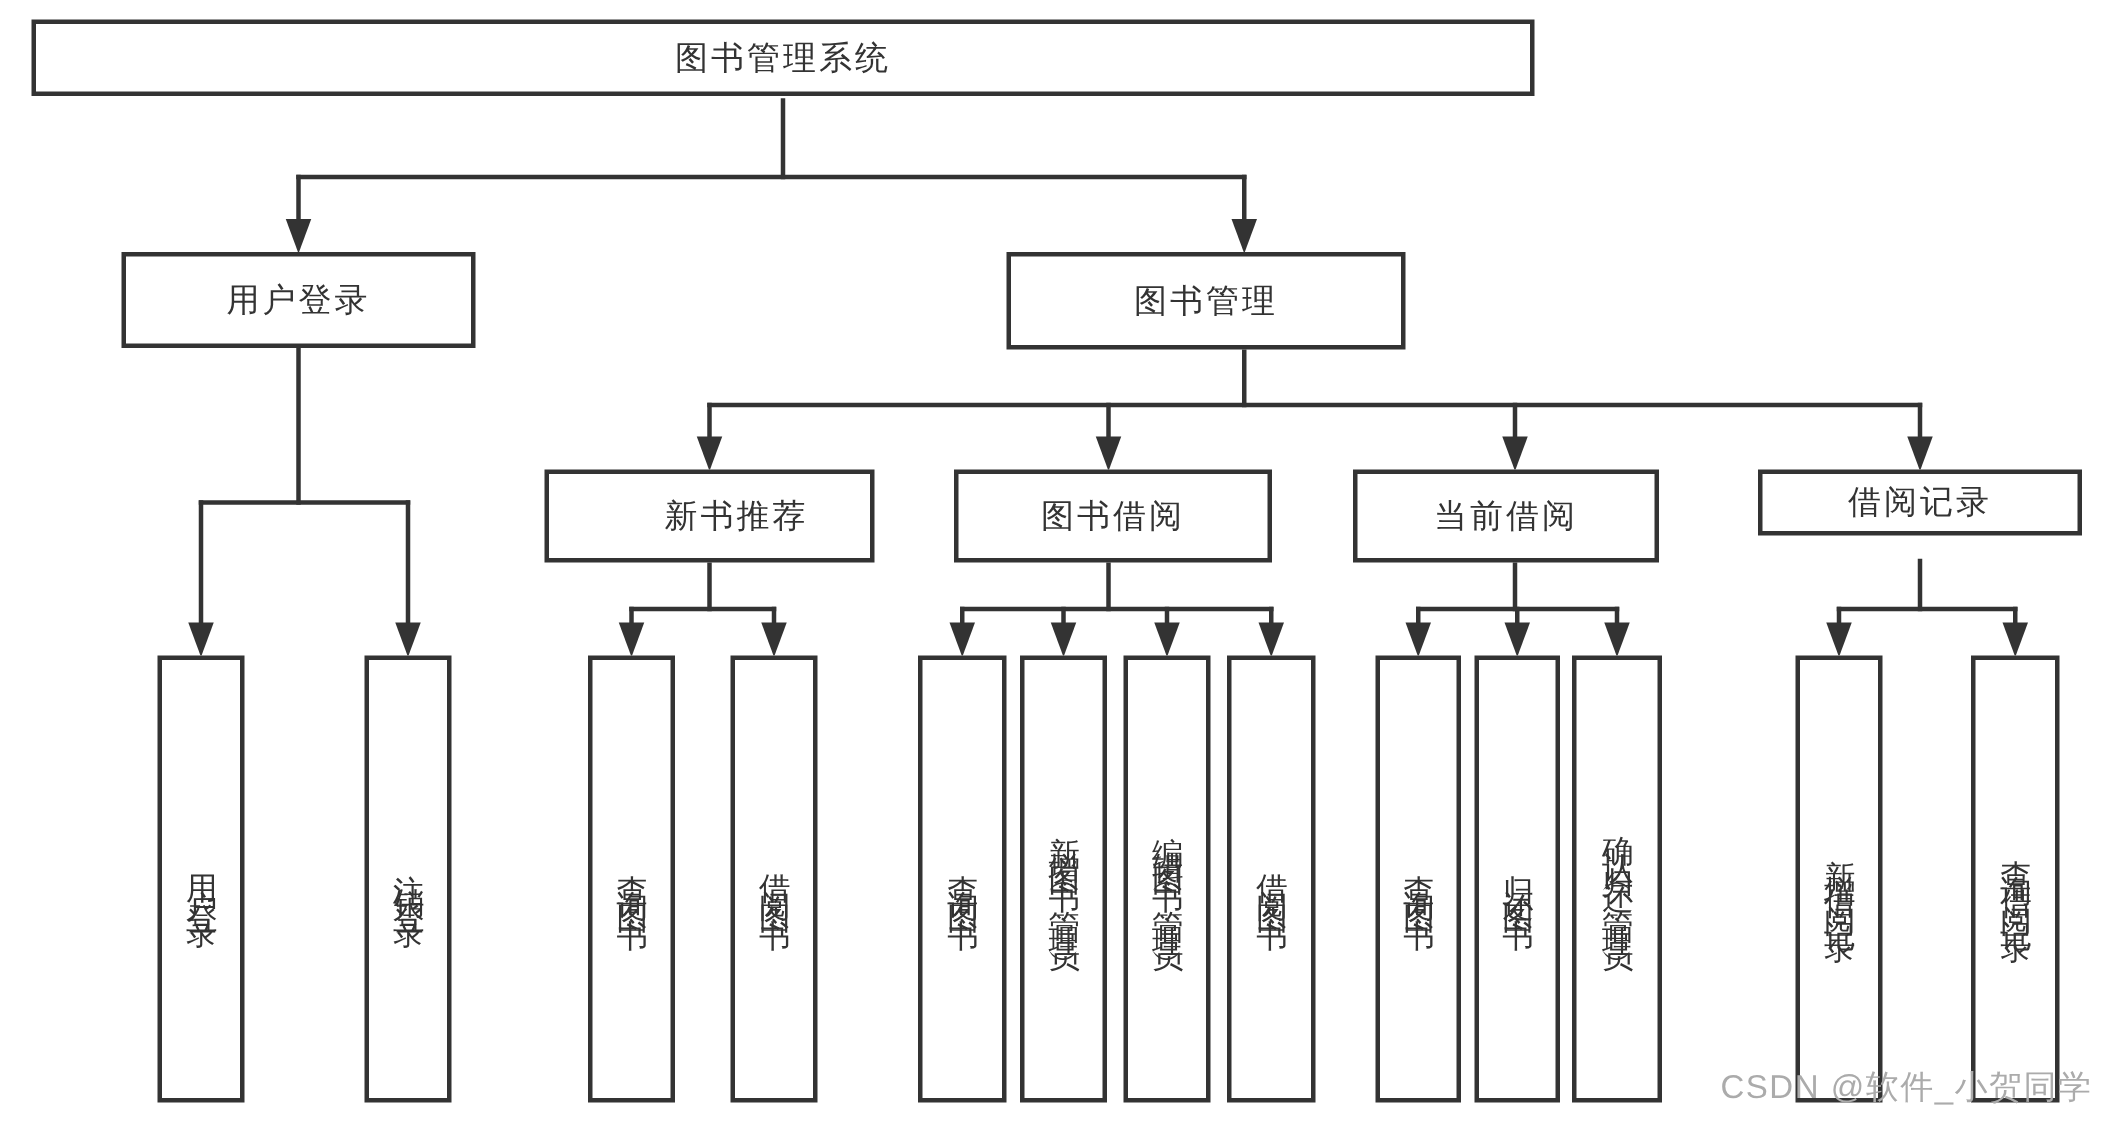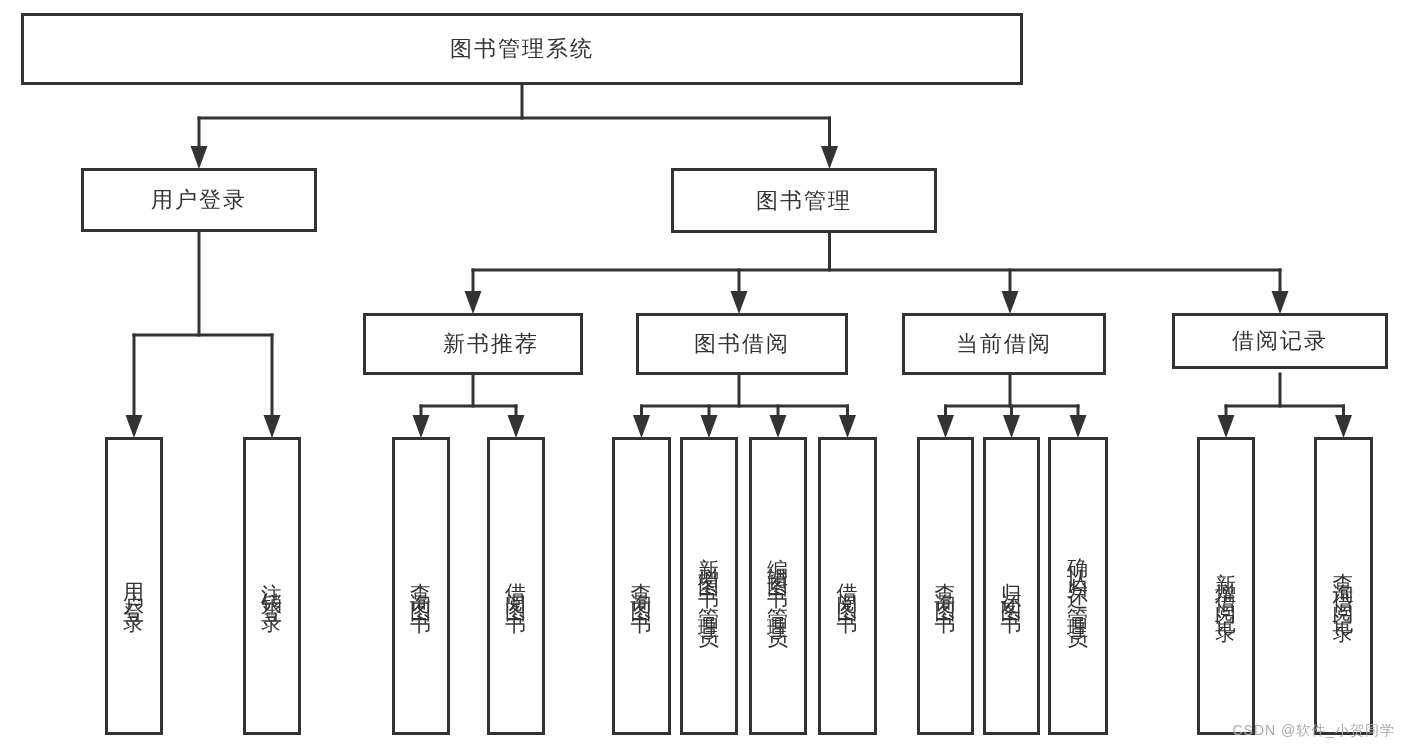--- a/index.html
+++ b/index.html
@@ -37,21 +37,21 @@
     writing-mode: vertical-rl;
     text-orientation: mixed;
     font-size: 21px;
     letter-spacing: 10px;
     white-space: nowrap;
   }
   .watermark {
     position: absolute;
     right: 10px;
     bottom: 7px;
-    font-size: 14px;
+    font-size: 22px;
     letter-spacing: 1px;
     color: var(--wm);
     pointer-events: none;
   }
 </style>
 </head>
 <body>
 
 <div class="canvas">
   <svg id="edges" width="1405" height="747" viewBox="0 0 1405 747">
@@ -102,21 +102,21 @@
       <line x1="1078" y1="406" x2="1078" y2="420" stroke="#333333" stroke-width="3" stroke-linecap="square"></line>
       <polygon points="1069.5,415 1086.5,415 1078,438" fill="#333333"></polygon>
       <line x1="1280" y1="374" x2="1280" y2="406" stroke="#333333" stroke-width="3" stroke-linecap="square"></line>
       <line x1="1226" y1="406" x2="1343.5" y2="406" stroke="#333333" stroke-width="3" stroke-linecap="square"></line>
       <line x1="1226" y1="406" x2="1226" y2="420" stroke="#333333" stroke-width="3" stroke-linecap="square"></line>
       <polygon points="1217.5,415 1234.5,415 1226,438" fill="#333333"></polygon>
       <line x1="1343.5" y1="406" x2="1343.5" y2="420" stroke="#333333" stroke-width="3" stroke-linecap="square"></line>
       <polygon points="1335,415 1352,415 1343.5,438" fill="#333333"></polygon>
     </svg>
   <div id="nodes">
-      <div class="node" style="left: 21px; top: 13px; width: 1002px; height: 72px;">
+      <div class="node" style="left: 21px; top: 13px; width: 1002px; height: 51px;">
         <span>图书管理系统</span>
       </div>
       <div class="node" style="left: 81px; top: 168px; width: 236px; height: 64px;">
         <span>用户登录</span>
       </div>
       <div class="node" style="left: 671px; top: 168px; width: 266px; height: 65px;">
         <span>图书管理</span>
       </div>
       <div class="node v" style="left: 105px; top: 437px; width: 58px; height: 298px;">
         <span>用户登录</span>
@@ -126,21 +126,21 @@
       </div>
       <div class="node" style="left: 363px; top: 313px; width: 220px; height: 62px; padding-left: 36px;">
         <span>新书推荐</span>
       </div>
       <div class="node" style="left: 636px; top: 313px; width: 212px; height: 62px;">
         <span>图书借阅</span>
       </div>
       <div class="node" style="left: 902px; top: 313px; width: 204px; height: 62px;">
         <span>当前借阅</span>
       </div>
-      <div class="node" style="left: 1172px; top: 313px; width: 216px; height: 56px;">
+      <div class="node" style="left: 1172px; top: 313px; width: 216px; height: 44px;">
         <span>借阅记录</span>
       </div>
       <div class="node v" style="left: 392px; top: 437px; width: 58px; height: 298px;">
         <span>查询图书</span>
       </div>
       <div class="node v" style="left: 487px; top: 437px; width: 58px; height: 298px;">
         <span>借阅图书</span>
       </div>
       <div class="node v" style="left: 612px; top: 437px; width: 59px; height: 298px;">
         <span>查询图书</span>

